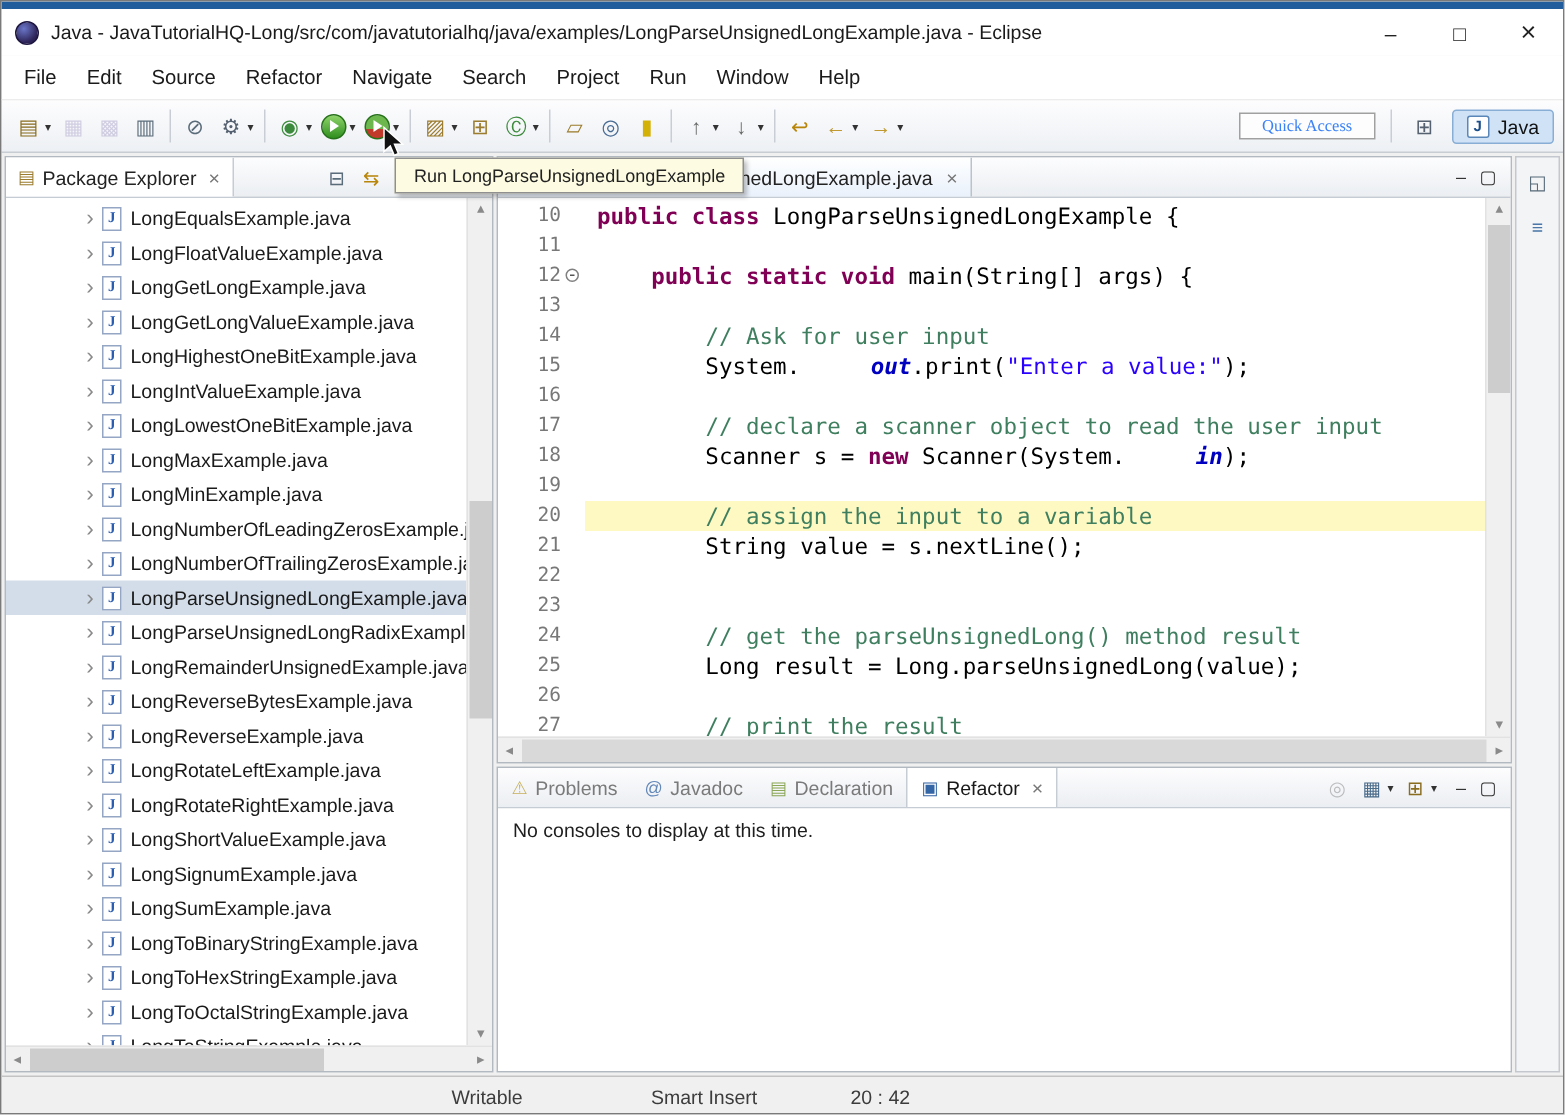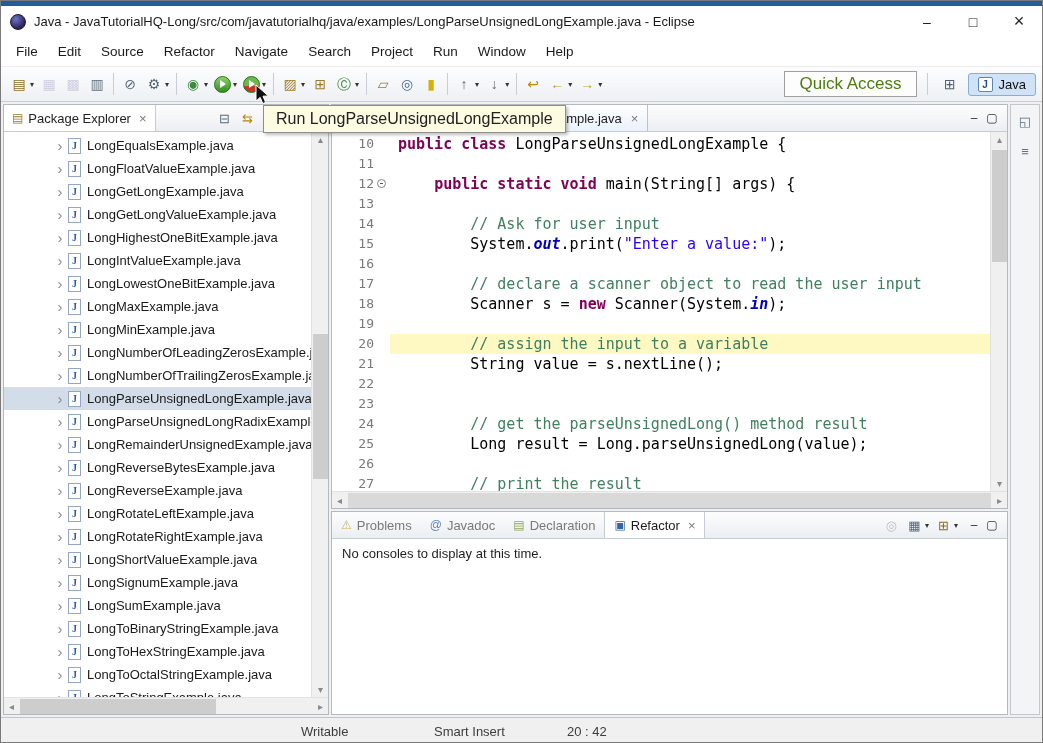--- a/index.html
+++ b/index.html
@@ -36,22 +36,22 @@
   .tb-glyph { width:18px; font-size:14px; text-align:center; line-height:18px; }
   .tb-dd { font-size:8px; color:#333; margin-left:2px; }
   .tb-sep { width:1px; height:22px; background:#c9ced6; margin:0 4px; }
   .run-circle, .coverage-circle { width:17px; height:17px; border-radius:50%;
        border:1px solid #27711b; display:flex; align-items:center; justify-content:center; }
   .run-circle { background:linear-gradient(#8fd46a,#2f8f1f); }
   .coverage-circle { background:linear-gradient(180deg,#6db84e 62%,#c0392b 62%); }
   .run-play { width:0; height:0; border-left:6px solid #fff; border-top:4px solid transparent;
               border-bottom:4px solid transparent; margin-left:1px; }
   .tb-right { margin-left:auto; display:flex; align-items:center; gap:6px; }
-  .quick-access { border:1px solid #a0a0a0; background:#fdfdfd; color:#4d7c0f; font-size:17px;
-                  padding:2px 14px; }
+  .quick-access { border:1px solid #a0a0a0; background:#fdfdfd; color:#3b82f6; font-size:11px;
+                  padding:2px 14px;font-family:Liberation Serif, serif; }
   .java-btn { display:flex; align-items:center; gap:6px; background:#cfe2f6; border:1px solid #89aed6;
               border-radius:3px; padding:3px 9px; font-size:13px; color:#111; }
   .java-pers-icon { width:15px; height:15px; background:#fff; border:1px solid #5b87b8; color:#1c4f8a;
               font-weight:bold; font-size:10px; display:flex; align-items:center; justify-content:center;
               border-radius:2px; }
 
   
   .main { height:615px; display:flex; background:#f0f0f0; }
   .panel { background:#fff; border:1px solid #b3b9c0; display:flex; flex-direction:column; overflow:hidden; }
 
@@ -112,21 +112,21 @@
   .code-row .fold { width:16px; flex:0 0 16px; position:relative; }
   .fold-marker { position:absolute; left:3px; top:5px; width:9px; height:9px; border:1px solid #808080;
                  border-radius:50%; background:#fff; }
   .fold-marker::after { content:""; position:absolute; left:2px; right:2px; top:3px; height:1px; background:#555; }
   .code-area { flex:1; white-space:pre; padding-left:8px; color:#000; }
   .code-row.cur .code-area { background:#fef9c3; }
   .sg-p { color:#000; }
   .sg-k { color:#7f0055; font-weight:bold; }
   .sg-c { color:#3f7f5f; }
   .sg-s { color:#2a00ff; }
-  .sg-f { color:#0000c0; font-weight:bold; font-style:italic; }
+  .sg-f { color:#0000c0; font-weight:bold; font-style:italic;margin-left:47px; }
   .sg-m { color:#000; }
   .editor-vscroll { top:0; bottom:0; }
 
   
   .console-panel { flex:1; margin:1px 2px 2px 0; }
   .c-tab { display:flex; align-items:center; gap:5px; padding:0 9px; font-size:13px; color:#7a7a7a;
            white-space:nowrap; }
   .c-tab .c-tab-icon { font-size:12px; opacity:.75; }
   .c-tab.active { background:#fff; border-left:1px solid #c6ccd4; border-right:1px solid #c6ccd4;
                   color:#1a1a1a; }
@@ -139,21 +139,21 @@
   .right-strip .act-btn { padding:0; }
 
   
   .statusbar { height:27px; border-top:1px solid #c3c3c3; background:#f0f0f0; display:flex;
                align-items:center; font-size:13px; color:#3c3c3c; }
   .sb-spacer { width:300px; }
   .sb-item { width:133px; }
 
   
   .tooltip { position:absolute; left:262px; top:104px; background:#fdfce2; border:1px solid #8f8f8f;
-             padding:4px 12px; font-size:16px; color:#222; white-space:nowrap; z-index:50;
+             padding:4px 12px; font-size:12px; color:#222; white-space:nowrap; z-index:50;
              box-shadow:2px 2px 3px rgba(0,0,0,.25); }
   .cursor { position:absolute; left:254px; top:83px; z-index:60; }
 </style>
 </head>
 <body>
 
 <div class="window">
   <div class="accent"></div>
 
   <div class="titlebar">

